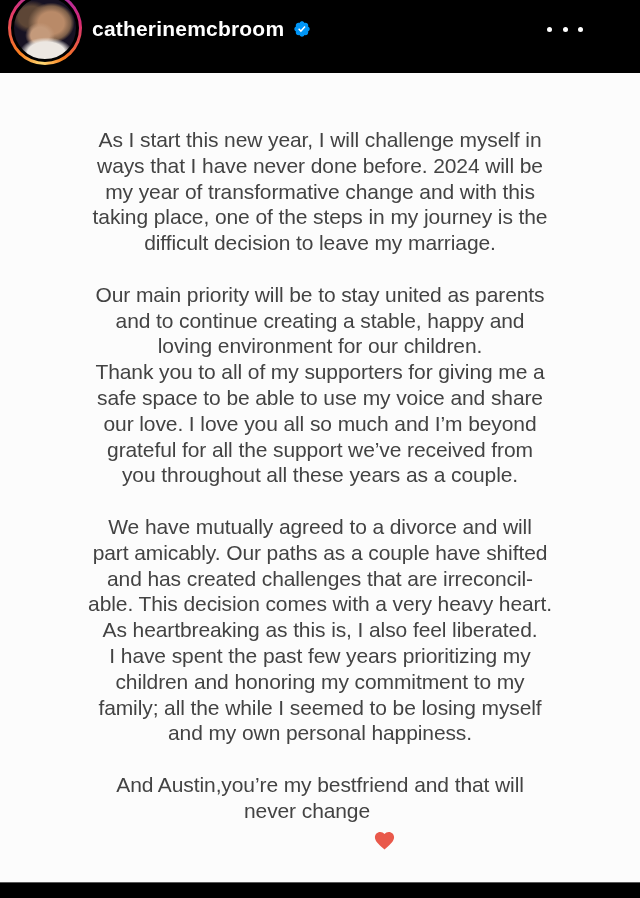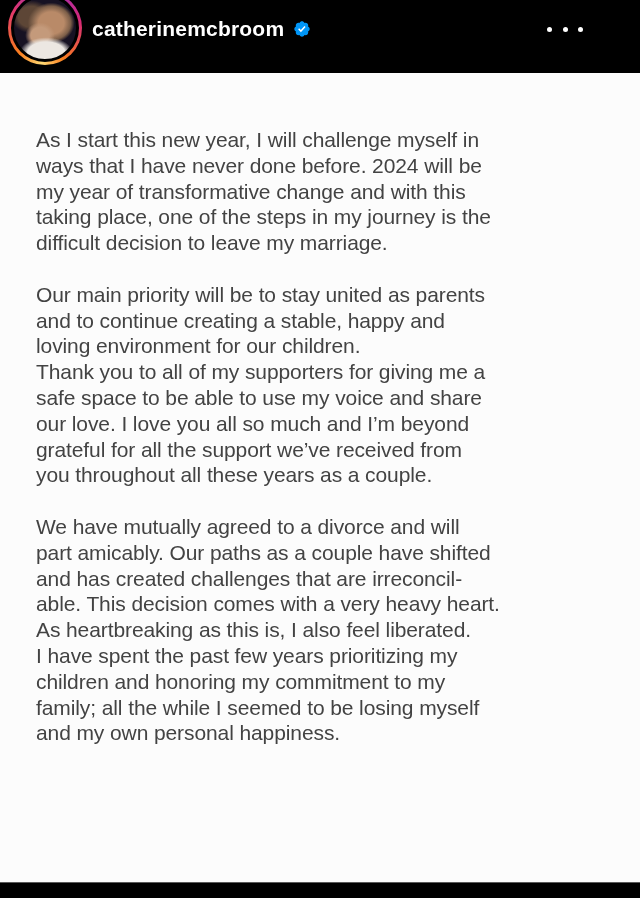--- a/index.html
+++ b/index.html
@@ -93,21 +93,21 @@
 
   
   .post-card {
     position: absolute;
     top: 73px;
     left: 0;
     width: 640px;
     height: 809px;
     background: #fcfcfc;
     padding: 54px 36px 0;
-    text-align: left;
+    text-align: center;
     overflow: hidden;
   }
   .para {
     white-space: pre-line;
     color: #434343;
     font-size: 21px;
     line-height: 25.8px;
     font-weight: 400;
     margin-bottom: 25.8px;
     letter-spacing: -0.1px;
@@ -174,17 +174,22 @@
 you throughout all these years as a couple.</p>
     <p class="para">We have mutually agreed to a divorce and will
 part amicably. Our paths as a couple have shifted
 and has created challenges that are irreconcil-
 able. This decision comes with a very heavy heart.
 As heartbreaking as this is, I also feel liberated.
 I have spent the past few years prioritizing my
 children and honoring my commitment to my
 family; all the while I seemed to be losing myself
 and my own personal happiness.</p>
+    <p class="para closing"><span>And Austin,you’re my bestfriend and that will
+never change</span><span class="heart">
+        <svg viewBox="0 0 24 24" aria-hidden="true">
+          <path d="M12 21.35l-1.45-1.32C5.4 15.36 2 12.28 2 8.5 2 5.42 4.42 3 7.5 3c1.74 0 3.41.81 4.5 2.09C13.09 3.81 14.76 3 16.5 3 19.58 3 22 5.42 22 8.5c0 3.78-3.4 6.86-8.55 11.54L12 21.35z" fill="#e9594b"></path>
+        </svg></span></p>
   </main>
 
   <footer class="bottom-bar"></footer>
 
 </div>
 
 </body></html>

